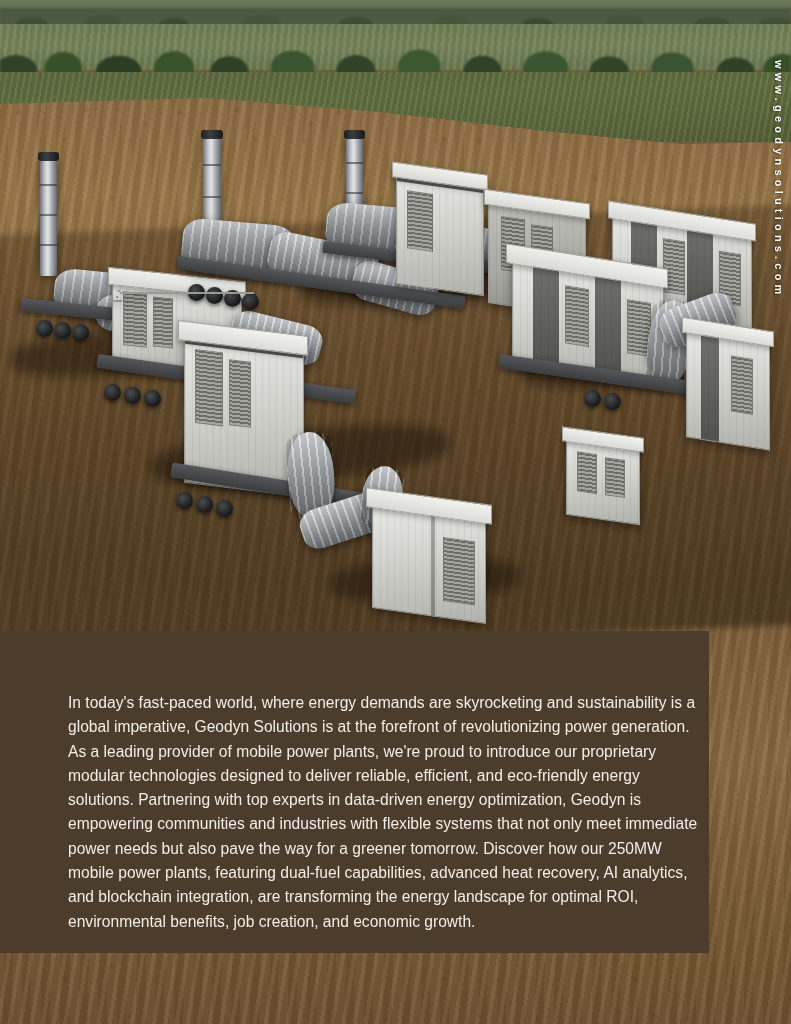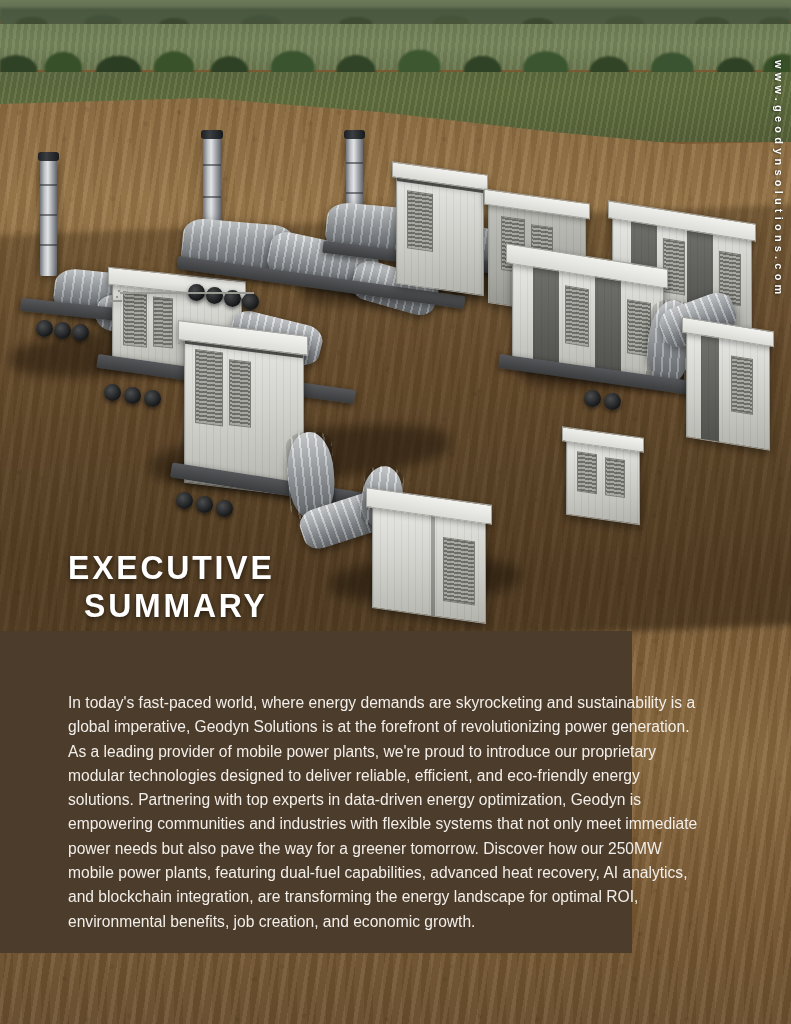--- a/index.html
+++ b/index.html
@@ -137,21 +137,21 @@
     color:#ffffff;font-weight:700;font-size:34px;line-height:38px;
     letter-spacing:3.0px;
     font-family:"Liberation Sans","DejaVu Sans",sans-serif;
     text-shadow:0 2px 6px rgba(0,0,0,.55);
     transform:scaleX(.94);transform-origin:left center;
   }
   .title-line.l2{margin-left:16px;}
 
   
   .panel{
-    position:absolute;left:0;top:631px;width:632px;height:322px;
+    position:absolute;left:0;top:631px;width:709px;height:322px;
     background:#4c3c2b;
   }
   .panel-body{
     position:absolute;left:68px;top:60px;width:634px;
     color:#f2eee9;font-size:15.6px;line-height:24.3px;
     text-align:left;
   }
 </style>
 </head>
 <body>
@@ -302,22 +302,18 @@
       </div>
       <div class="lid" style="left:562px;top:432px;width:80px;height:13px;transform:skewY(8deg);"></div>
 
       <div class="box" style="left:120px;top:292px;width:132px;height:0;"></div>
       <div class="box" style="left:178px;top:342px;width:0;height:0;"></div>
     </div>
 
     <div class="vertical-url">www.geodynsolutions.com</div>
   </div>
 
-  <div class="title-wrap">
-    <div class="title-line">EXECUTIVE</div>
-    <div class="title-line l2">SUMMARY</div>
-  </div>
 
   <div class="panel">
     <div class="panel-body">In today's fast-paced world, where energy demands are skyrocketing and sustainability is a global imperative, Geodyn Solutions is at the forefront of revolutionizing power generation. As a leading provider of mobile power plants, we're proud to introduce our proprietary modular technologies designed to deliver reliable, efficient, and eco-friendly energy solutions. Partnering with top experts in data-driven energy optimization, Geodyn is empowering communities and industries with flexible systems that not only meet immediate power needs but also pave the way for a greener tomorrow. Discover how our 250MW mobile power plants, featuring dual-fuel capabilities, advanced heat recovery, AI analytics, and blockchain integration, are transforming the energy landscape for optimal ROI, environmental benefits, job creation, and economic growth.</div>
   </div>
 
 </div>
 
 </body></html>

